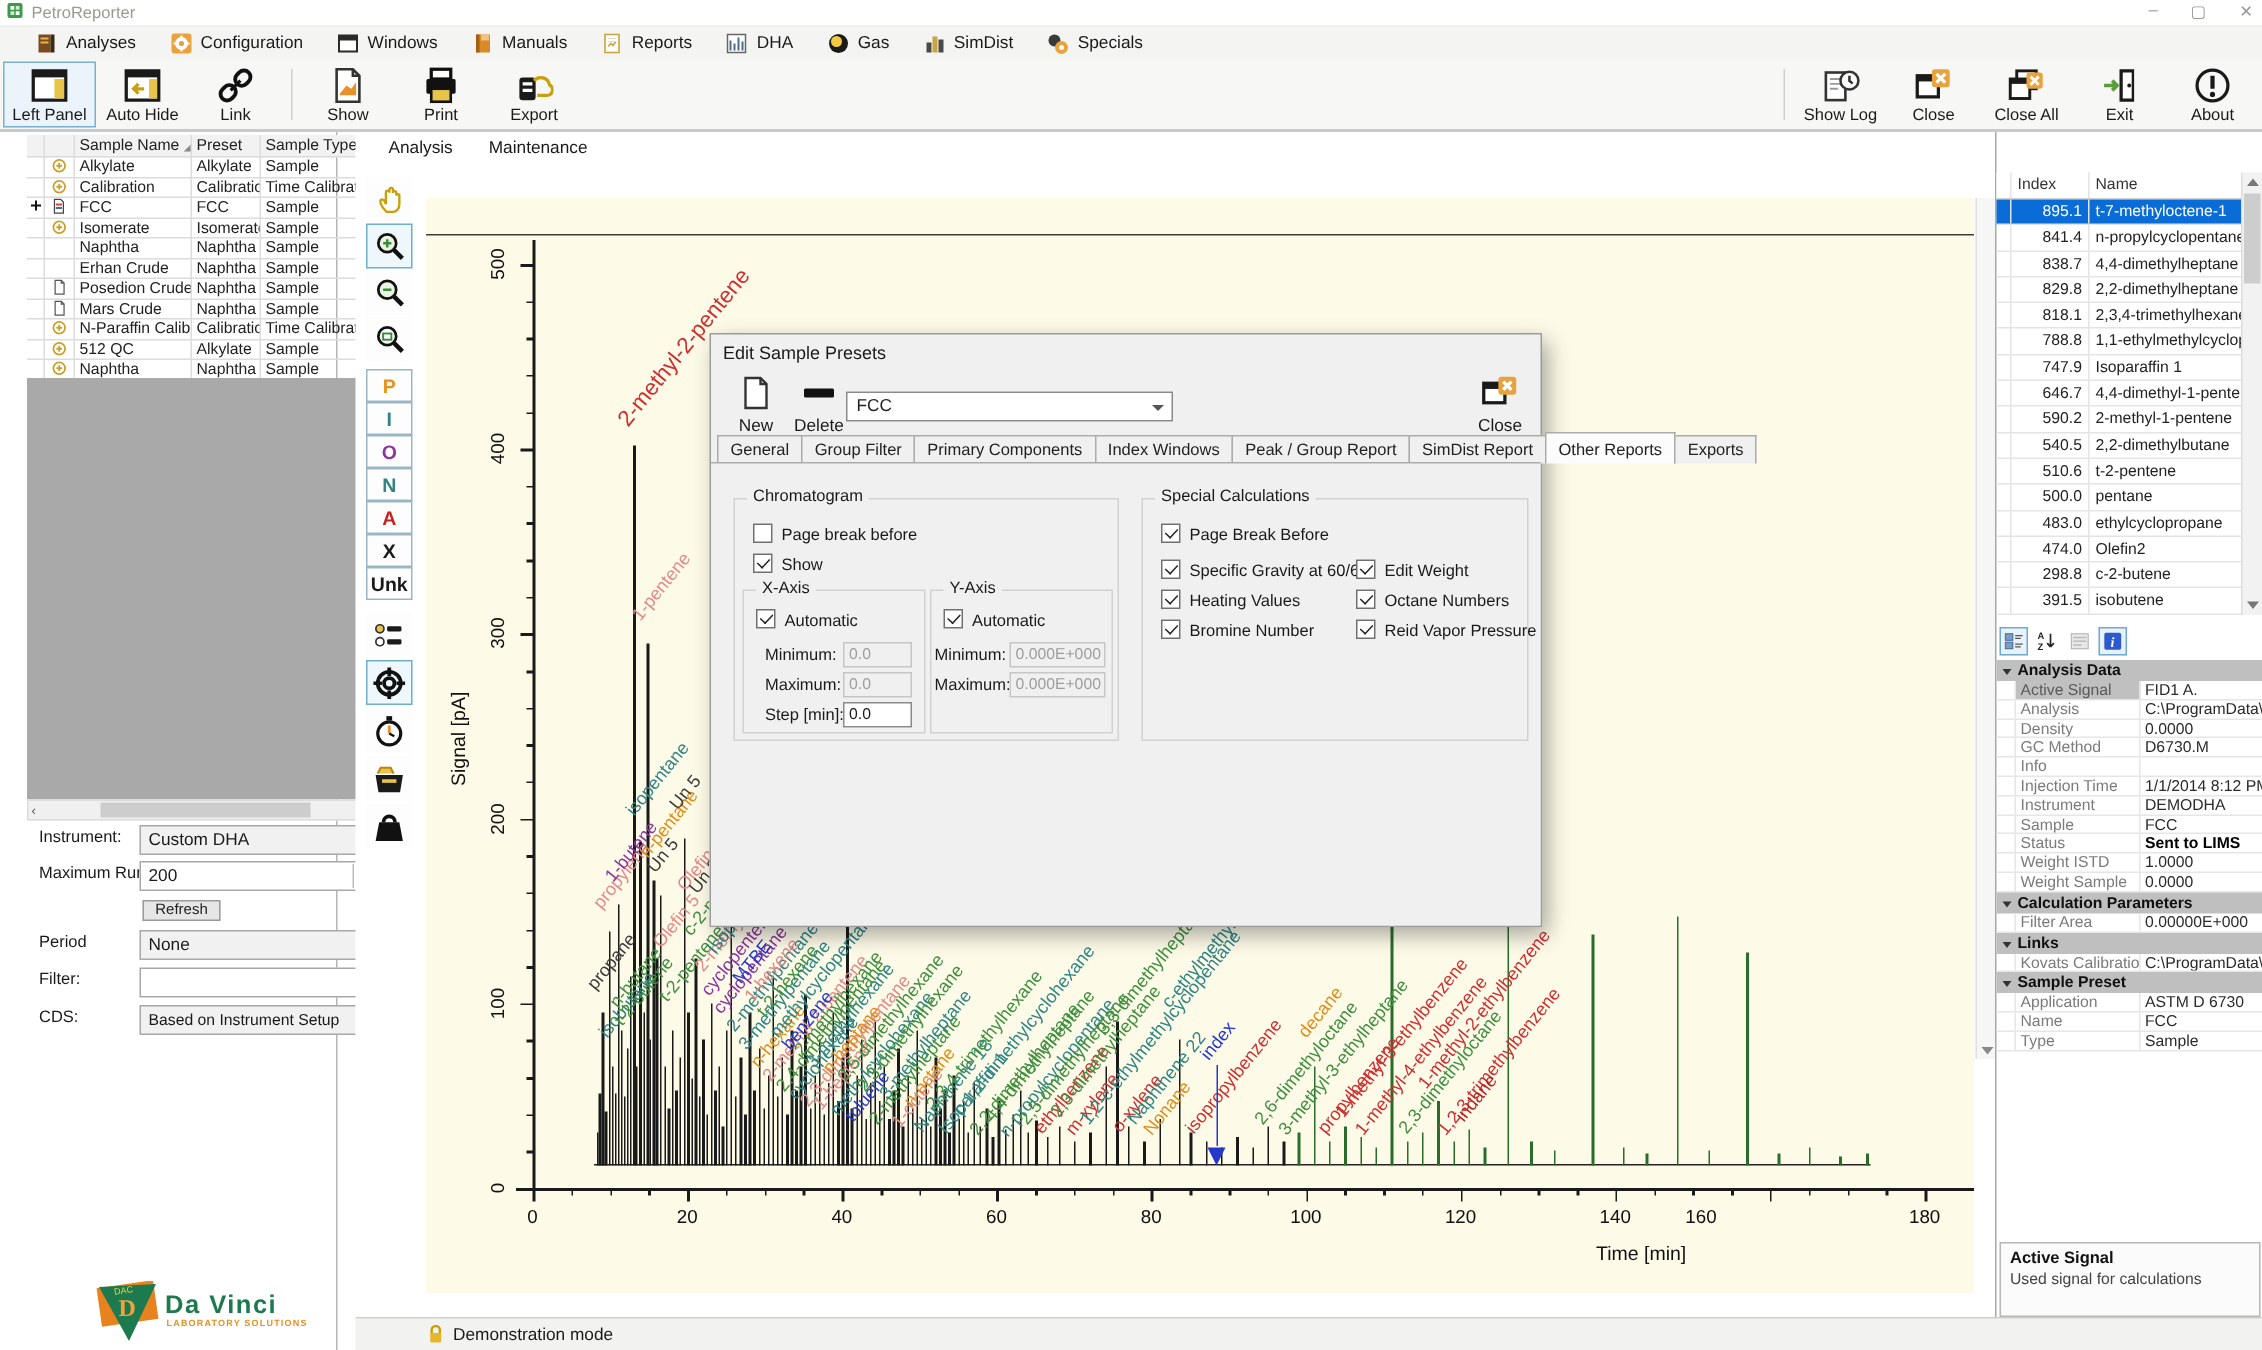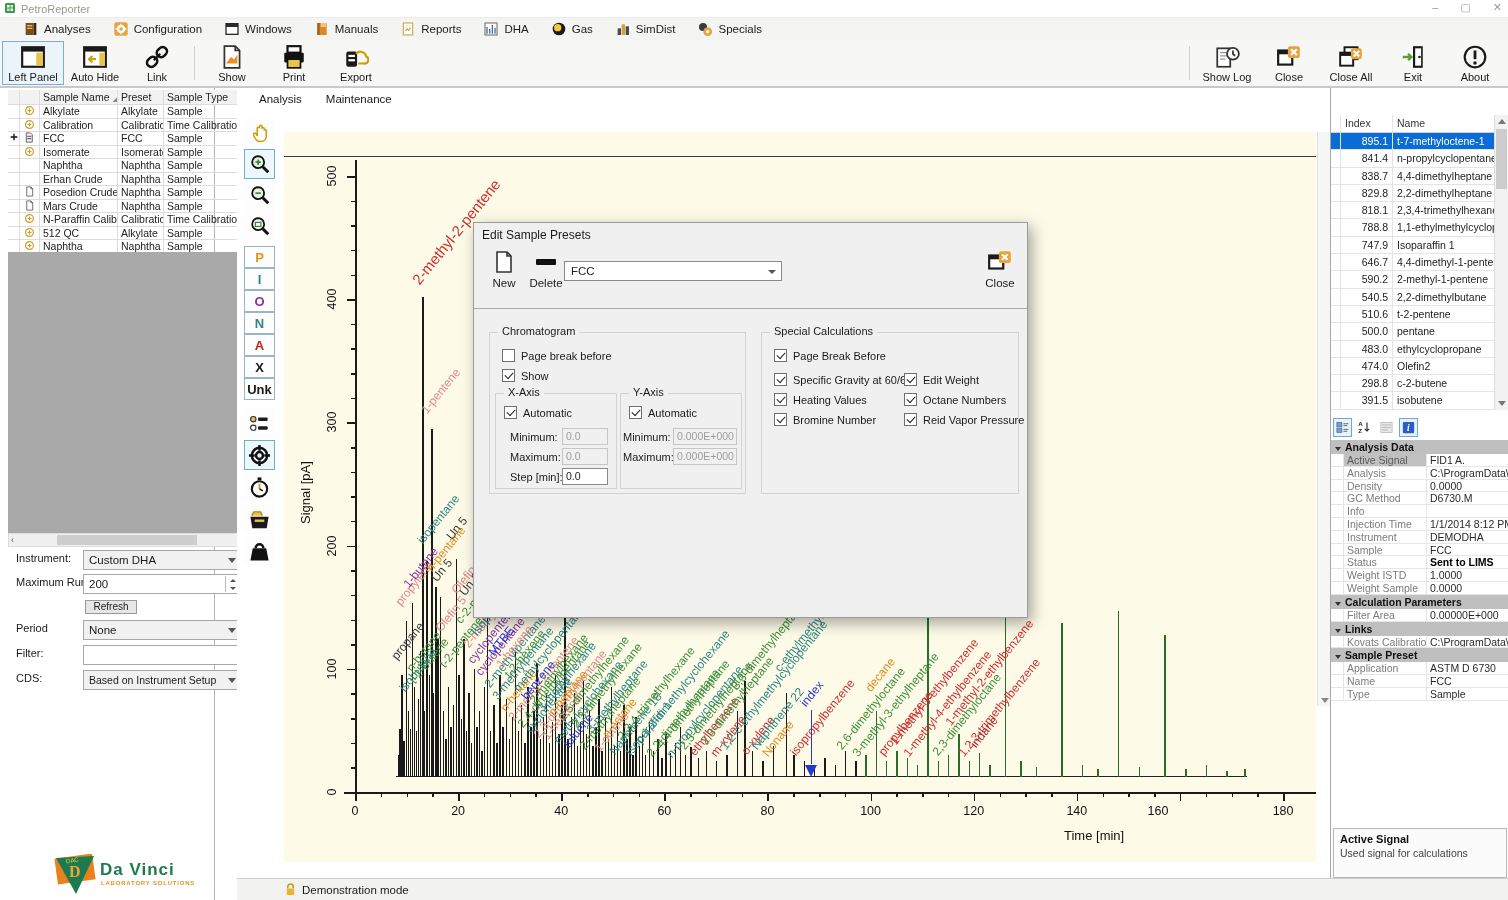--- a/index.html
+++ b/index.html
@@ -14,21 +14,21 @@
 #menubar{position:absolute;left:0;top:18px;width:1508px;height:22px;background:#f4f4f3;display:flex;align-items:center;padding-left:12px}
 .mitem{display:flex;align-items:center;gap:5px;padding:2px 11px;cursor:default}
 .mitem span.lbl{font-size:11.5px;color:#1a1a1a}
 
 #toolbar{position:absolute;left:0;top:40px;width:1508px;height:48px;background:#f7f7f6;border-bottom:2px solid #c9c9c9;display:flex;align-items:stretch;padding:1px 2px}
 .tbtn{width:62px;display:flex;flex-direction:column;align-items:center;justify-content:center;gap:1px;border:1px solid transparent;font-size:11px;color:#1a1a1a}
 .tbtn.sel{border:1px solid #79b0cc;background:#eaf4fa}
 .tsep{width:1px;background:#cfcfcf;margin:5px 6px}
 .tspring{flex:1}
 
-#leftpanel{position:absolute;left:8px;top:88px;width:207px;height:812px;background:#fff;border-right:1px solid #b5b5b5}
+#leftpanel{position:absolute;left:18px;top:88px;width:207px;height:812px;background:#fff;border-right:1px solid #b5b5b5}
 #sampletable{position:absolute;left:0;top:2px;width:236px}
 .strow{display:flex;height:13.5px;line-height:13px;font-size:10.5px}
 .strow.head{height:15px;line-height:15px;background:#f2f2f2;font-size:10.5px}
 .stc{border-right:1px solid #dcdcdc;border-bottom:1px solid #dcdcdc;padding:0 3px;overflow:hidden;white-space:nowrap}
 .c-mark{width:12px;padding:0;text-align:center}
 .c-icon{width:20px;padding:0;text-align:center}
 .c-name{width:78px}.c-preset{width:46px}.c-type{width:80px;border-right:none}
 #lpgray{position:absolute;left:0;top:164px;width:236px;height:281px;background:#a9a9a9}
 #lphscroll{position:absolute;left:0;top:445px;width:236px;height:14px;background:#f0f0f0;border:1px solid #dcdcdc;font-size:9px;color:#555}
 #lphscroll .thumb{position:absolute;left:48px;top:1px;width:140px;height:10px;background:#cdcdcd}
@@ -611,21 +611,21 @@
       <div class="xlab" style="left: 365.36px; top: 672px;">60</div>
       <div class="xtick" style="left: 483.48px; top: 660px; height: 9px;"></div>
       <div class="xlab" style="left: 468.48px; top: 672px;">80</div>
       <div class="xtick" style="left: 586.6px; top: 660px; height: 9px;"></div>
       <div class="xlab" style="left: 571.6px; top: 672px;">100</div>
       <div class="xtick" style="left: 689.72px; top: 660px; height: 9px;"></div>
       <div class="xlab" style="left: 674.72px; top: 672px;">120</div>
       <div class="xtick" style="left: 792.84px; top: 660px; height: 9px;"></div>
       <div class="xlab" style="left: 777.84px; top: 672px;">140</div>
       <div class="xtick" style="left: 895.96px; top: 660px; height: 9px;"></div>
-      <div class="xlab" style="left: 859px; top: 672px;">160</div>
+      <div class="xlab" style="left: 835px; top: 672px;">160</div>
       <div class="xtick" style="left: 999.08px; top: 660px; height: 9px;"></div>
       <div class="xlab" style="left: 984.08px; top: 672px;">180</div>
       <div class="xtick" style="left: 96.78px; top: 660px; height: 5px;"></div>
       <div class="xtick" style="left: 122.56px; top: 660px; height: 5px;"></div>
       <div class="xtick" style="left: 148.34px; top: 660px; height: 5px;"></div>
       <div class="xtick" style="left: 199.9px; top: 660px; height: 5px;"></div>
       <div class="xtick" style="left: 225.68px; top: 660px; height: 5px;"></div>
       <div class="xtick" style="left: 251.46px; top: 660px; height: 5px;"></div>
       <div class="xtick" style="left: 303.02px; top: 660px; height: 5px;"></div>
       <div class="xtick" style="left: 328.8px; top: 660px; height: 5px;"></div>
@@ -1129,20 +1129,30 @@
   <span id="dlgcombo"><span>FCC</span><span class="arr"></span></span>
   <div class="dtoolbtn" style="right:6px;left:auto;top:26px;width:42px">
     <svg width="26" height="26" viewBox="0 0 24 24">
         <rect x="2" y="6" width="13" height="12" fill="#fff" stroke="#1a1a1a" stroke-width="2"></rect>
         <rect x="2" y="6" width="13" height="3.5" fill="#1a1a1a"></rect>
         <rect x="11" y="2" width="11" height="11" rx="2" fill="#e8a33d"></rect>
         <path d="M14 5l5 5m0-5l-5 5" stroke="#fff" stroke-width="2"></path>
       </svg>
     <div>Close</div>
   </div>
+  <div id="dlgtabs">
+      <div class="dtab">General</div>
+      <div class="dtab">Group Filter</div>
+      <div class="dtab">Primary Components</div>
+      <div class="dtab">Index Windows</div>
+      <div class="dtab">Peak / Group Report</div>
+      <div class="dtab">SimDist Report</div>
+      <div class="dtab active">Other Reports</div>
+      <div class="dtab">Exports</div>
+    </div>
   <div id="dlgbody">
     <div class="gbox" style="left:15px;top:23px;width:257px;height:162px">
       <span class="gtitle">Chromatogram</span>
       <div class="cbrow" style="left:12px;top:16px"><span class="cb"></span><span>Page break before</span></div>
       <div class="cbrow" style="left:12px;top:36px"><span class="cb on"></span><span>Show</span></div>
       <div class="gbox" style="left:5px;top:60px;width:122px;height:96px">
         <span class="gtitle" style="background:#f0f0f0">X-Axis</span>
         <div class="cbrow" style="left:8px;top:12px"><span class="cb on"></span><span>Automatic</span></div>
         <span class="axlbl" style="left:14px;top:37px">Minimum:</span>
         <span class="axfield dis" style="left:66px;top:34px">0.0</span>

